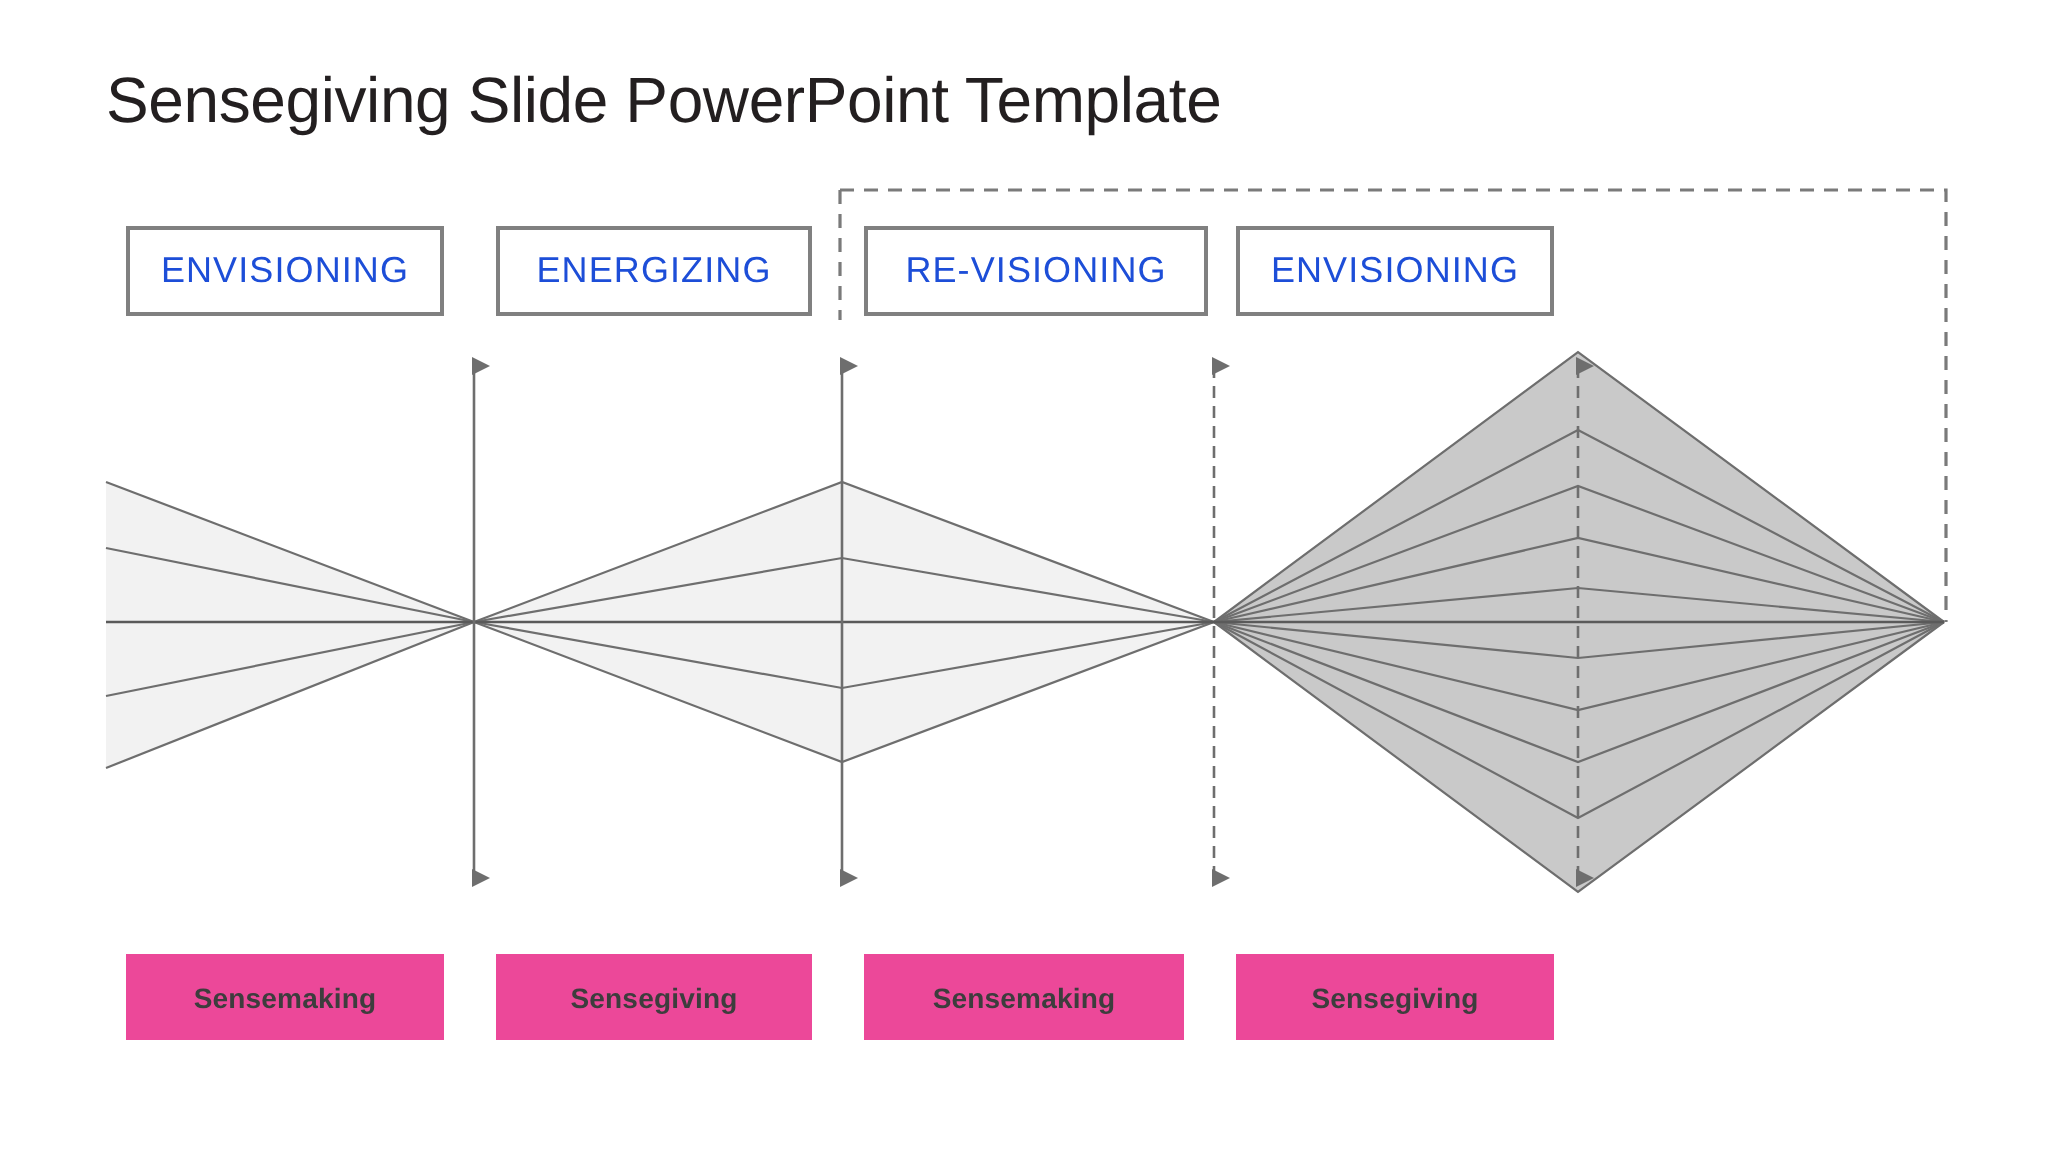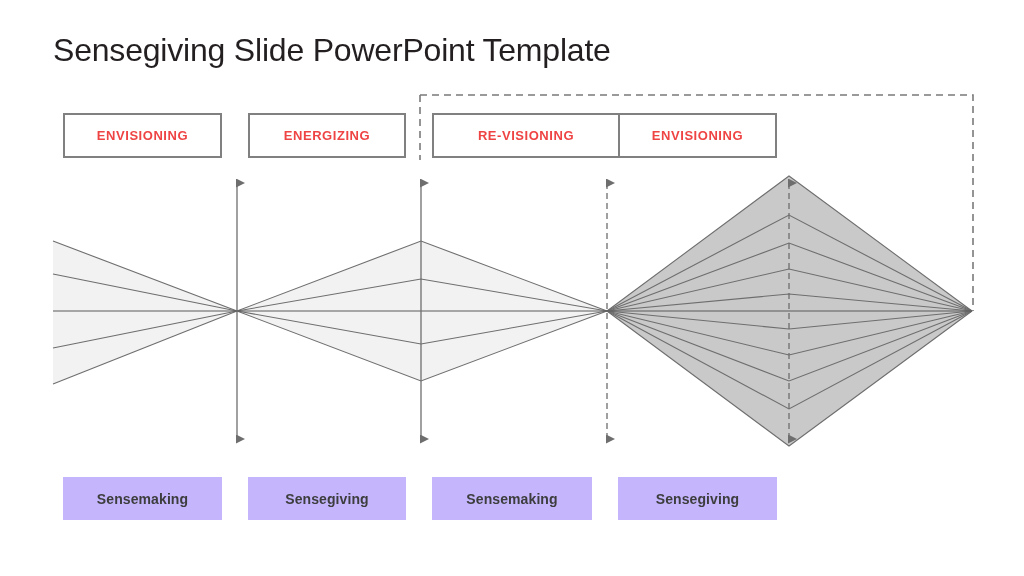--- a/index.html
+++ b/index.html
@@ -41,32 +41,32 @@
     position: absolute;
     height: 45px;
     border: 2px solid #808080;
     background: #ffffff;
     box-sizing: border-box;
     display: flex;
     align-items: center;
     justify-content: center;
   }
   .phase-box .phase-label {
-    font-size: 13px;
-    font-weight: bold;
+    font-size: 18px;
+    font-weight: normal;
     letter-spacing: 0.55px;
-    color: #ef4444;
+    color: #1d4ed8;
     white-space: nowrap;
     font-family: "Liberation Sans", sans-serif;
   }
   
   .stage-box {
     position: absolute;
     height: 43px;
-    background: #c4b5fd;
+    background: #ec4899;
     box-sizing: border-box;
     display: flex;
     align-items: center;
     justify-content: center;
   }
   .stage-box .stage-label {
     font-size: 14px;
     font-weight: bold;
     letter-spacing: 0.1px;
     color: #3d3d3d;
@@ -151,21 +151,21 @@
       <line x1="789" y1="183" x2="789" y2="439" stroke="#6e6e6e" stroke-width="1.3" stroke-dasharray="6,4" marker-start="url(#arrow-up)" marker-end="url(#arrow-down)"></line>
     </g>
   </svg>
 
   <div class="phase-box" style="left:63px;  top:113px; width:159px;">
     <span class="phase-label">ENVISIONING</span>
   </div>
   <div class="phase-box" style="left:248px; top:113px; width:158px;">
     <span class="phase-label">ENERGIZING</span>
   </div>
-  <div class="phase-box" style="left:432px; top:113px; width:188px;">
+  <div class="phase-box" style="left:432px; top:113px; width:172px;">
     <span class="phase-label">RE-VISIONING</span>
   </div>
   <div class="phase-box" style="left:618px; top:113px; width:159px;">
     <span class="phase-label">ENVISIONING</span>
   </div>
 
   <div class="stage-box" style="left:63px;  top:477px; width:159px;">
     <span class="stage-label">Sensemaking</span>
   </div>
   <div class="stage-box" style="left:248px; top:477px; width:158px;">

